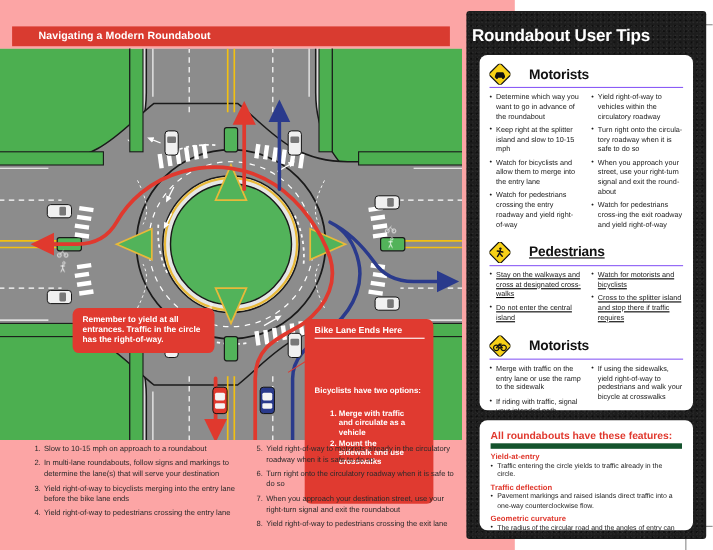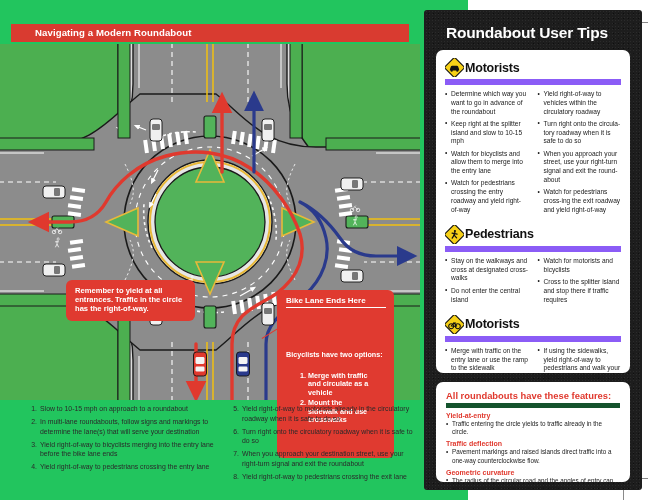--- a/index.html
+++ b/index.html
@@ -7,21 +7,21 @@
        font-family:"Liberation Sans","DejaVu Sans",sans-serif;
        -webkit-font-smoothing:antialiased;}
   .page{position:relative;width:648px;height:500px;background:#fff;}
 
   
   .cmark{position:absolute;background:#8a8a8a;}
   .cm-h{height:1px;width:26px;}
   .cm-v{width:1px;height:26px;}
 
   
-  .left{position:absolute;left:0;top:0;width:468px;height:500px;background:#22c55e;}
+  .left{position:absolute;left:0;top:0;width:468px;height:500px;background:#fca5a5;}
 
   .title-bar{position:absolute;left:11px;top:24px;width:398px;height:18px;
              background:#d93b30;}
   .title-bar span{position:absolute;left:24px;top:3px;color:#fff;
      font-size:9.6px;font-weight:bold;letter-spacing:.1px;}
 
   
   .stage{position:absolute;left:0;top:44px;width:420px;height:356px;overflow:hidden;}
   .stage svg{display:block;}
 
@@ -49,43 +49,43 @@
   .right{position:absolute;left:424px;top:10px;width:218px;height:480px;
          background:#1d1d1d;border-radius:3px;overflow:hidden;}
   .right::before{content:"";position:absolute;inset:0;
      background-image:
        radial-gradient(rgba(255,255,255,.12) .6px, transparent .7px),
        radial-gradient(rgba(0,0,0,.55) .6px, transparent .7px),
        radial-gradient(rgba(255,255,255,.07) .5px, transparent .6px);
      background-size:4px 4px, 5px 5px, 3px 3px;
      background-position:0 0, 2px 1px, 1px 3px;
      opacity:.9;pointer-events:none;}
-  .right-head{position:absolute;left:22px;top:14px;color:#fff;font-size:15.5px;
+  .right-head{position:absolute;left:5px;top:14px;color:#fff;font-size:15.5px;
         font-weight:bold;letter-spacing:-.2px;z-index:2;}
 
   .card{position:absolute;left:12px;width:194px;background:#fff;border-radius:7px;
         z-index:2;box-sizing:border-box;}
   #card-tips{top:40px;height:323px;padding:8px 9px 6px 9px;}
   #card-features{top:372px;height:100px;padding:8px 10px 8px 10px;}
 
   .sec{position:relative;}
-  .sec-head{display:flex;align-items:center;gap:1px;
-            border-bottom:6px solid #8b5cf6;padding-bottom:2px;margin-bottom:5px;}
+  .sec-head{display:flex;align-items:center;gap:17px;
+            border-bottom:1px solid #8b5cf6;padding-bottom:2px;margin-bottom:5px;}
   .sec-head .lbl{font-size:12.5px;font-weight:bold;color:#111;letter-spacing:-.2px;}
   .sign{width:19px;height:19px;flex:0 0 19px;position:relative;}
   .sign svg{position:absolute;left:0;top:0;}
 
   .cols{display:flex;gap:9px;}
   .cols ul{margin:0;padding:0;list-style:none;flex:1;}
   .cols li{position:relative;padding-left:6px;font-size:6.6px;line-height:1.33;
            color:#1b1b1b;margin-bottom:3.5px;}
   .cols li::before{content:"\2022";position:absolute;left:0;top:-.5px;font-size:6.6px;}
 
   #sec-motorists{margin-bottom:7px;}
-  #sec-pedestrians{margin-bottom:7px;}
+  #sec-pedestrians{margin-bottom:7px;text-decoration:underline;}
 
   .feat-title{color:#e0392e;font-size:9.4px;font-weight:bold;margin:0 0 2px 0;
      border-bottom:5px solid #14532d;padding-bottom:2px;}
   .feat-block{margin-top:4px;}
   .feat-block h4{margin:0 0 1px 0;font-size:7px;color:#e0392e;font-weight:bold;}
   .feat-block ul{margin:0;padding:0;list-style:none;}
   .feat-block li{position:relative;padding-left:6px;font-size:6.3px;line-height:1.3;color:#1b1b1b;}
   .feat-block li::before{content:"\2022";position:absolute;left:0;top:-.5px;}
 </style>
 </head>

